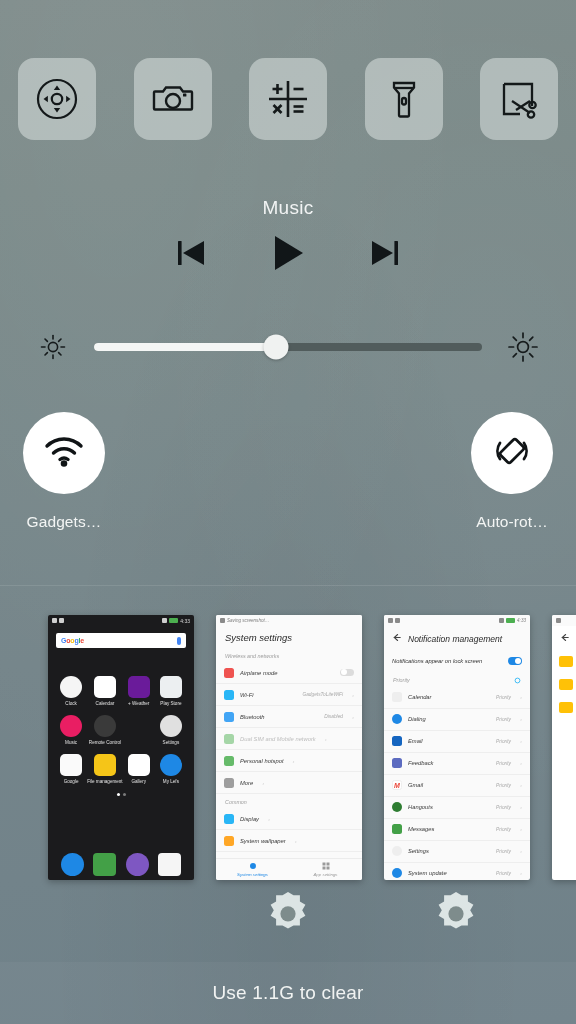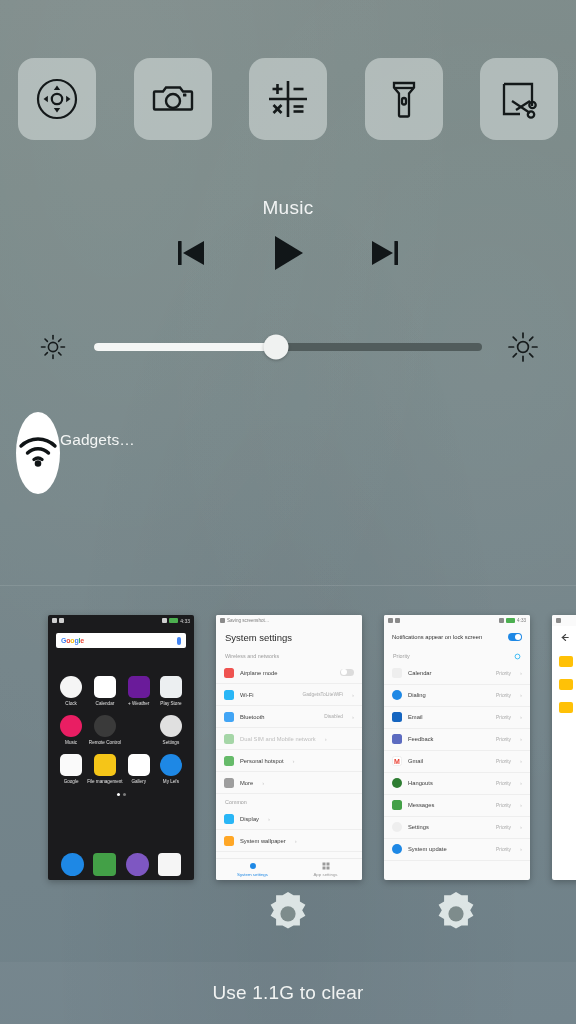--- a/index.html
+++ b/index.html
@@ -71,21 +71,21 @@
     background: #f0f2f1;
     transform: translate(-50%, -50%);
     box-shadow: 0 1px 3px rgba(0,0,0,0.25);
   }
 
   
   .toggle-row {
     position: absolute; top: 412px; left: 0; width: 576px;
     display: flex; justify-content: space-between; padding: 0 16px;
   }
-  .toggle-cell { width: 96px; display: flex; flex-direction: row; }
+  .toggle-cell { width: 96px; display: flex; flex-direction: column; align-items: center; }
   .toggle-circle {
     width: 82px; height: 82px; border-radius: 50%;
     display: flex; align-items: center; justify-content: center;
   }
   .tg-on  { background: #ffffff; }
   .tg-data{ background: #66767a; }
   .tg-off { background: rgba(200,210,209,0.34); }
   .toggle-label {
     margin-top: 19px; font-size: 15.5px; color: #f3f5f4;
     white-space: nowrap; letter-spacing: 0.1px;
@@ -143,21 +143,21 @@
   .hs-dots { margin-top: 9px; display: flex; justify-content: center; gap: 3px; }
   .hs-dots span { width: 3px; height: 3px; border-radius: 50%; background: #fff; }
   .hs-dots span.dim { background: #7a7a7a; }
   .hs-dock {
     position: absolute; bottom: 4px; left: 0; right: 0;
     display: flex; justify-content: space-around; padding: 0 8px;
   }
   .dock-ico { width: 23px; height: 23px; border-radius: 50%; }
 
   
-  .set-card { background: #fafafa; color: #333; }
+  .set-card { background: #fafafa; color: #333; font-style: italic; }
   .sc-status {
     height: 11px; display: flex; align-items: center; gap: 2px;
     padding: 0 4px; font-size: 4.6px; color: #7d7d7d; background: #fafafa;
   }
   .sc-status .right { margin-left: auto; display: flex; gap: 2px; align-items: center; }
   .sc-title { padding: 6px 9px 5px; font-size: 9.5px; color: #2a2a2a; }
   .sc-navtitle { display: flex; align-items: center; gap: 7px; padding: 7px 8px 6px; font-size: 8.5px; color: #2a2a2a; }
   .sc-section { padding: 5px 9px 3px; font-size: 5.4px; color: #9d9d9d; }
   .sc-row {
     display: flex; align-items: center; gap: 6px;
@@ -342,20 +342,32 @@
           <path d="M11.5 19 a15 15 0 0 1 21 0"></path>
           <path d="M18 25.5 a6.5 6.5 0 0 1 8 0"></path>
           <circle cx="22" cy="29.5" r="1.6" fill="#101416"></circle>
         </svg>
       </span>
     </div>
     <div class="toggle-label">Gadgets…</div>
   </div>
 
 
+  <div class="toggle-cell">
+    <div class="toggle-circle tg-on">
+      <span>
+        <svg width="42" height="38" viewBox="0 0 42 38" fill="none" stroke="#101416" stroke-width="2.8" stroke-linecap="round">
+          <rect x="14" y="8" width="14" height="22" rx="2.4" transform="rotate(45 21 19)"></rect>
+          <path d="M9 11 a14 14 0 0 0 0 16"></path>
+          <path d="M33 11 a14 14 0 0 1 0 16"></path>
+        </svg>
+      </span>
+    </div>
+    <div class="toggle-label">Auto-rot…</div>
+  </div>
 
 
 </div>
 
 <div class="card-divider"></div>
 
 <div class="recents-strip">
 
   <div class="app-card card-0 home-card">
     <div class="hs-status">
@@ -516,20 +528,29 @@
 
   <div class="app-card card-2 set-card">
     <div class="sc-status">
       <span class="st-sq" style="background:#8a8a8a"></span>
       <span class="st-sq" style="background:#8a8a8a"></span>
       <span class="right">
         <span class="st-sq" style="background:#8a8a8a"></span>
         <span class="st-batt"></span>
         <span>4:33</span>
       </span>
+    </div>
+    <div class="sc-navtitle">
+      <span>
+        <svg width="9" height="9" viewBox="0 0 12 12" fill="none" stroke="#444" stroke-width="1.4" stroke-linecap="round">
+          <path d="M7.5 2 L3 6 l4.5 4"></path>
+            <line x1="3" y1="6" x2="11" y2="6"></line>
+        </svg>
+      </span>
+      <span>Notification management</span>
     </div>
     <div class="sc-banner">
       <span>Notifications appear on lock screen</span>
       <span class="sc-switch on">
           <i></i>
         </span>
     </div>
     <div class="sc-section" style="display:flex;align-items:center">
       <span>Priority</span>
       <svg class="sc-prioritygear" width="7" height="7" viewBox="0 0 16 16" fill="none" stroke="#29b6f6" stroke-width="2">

